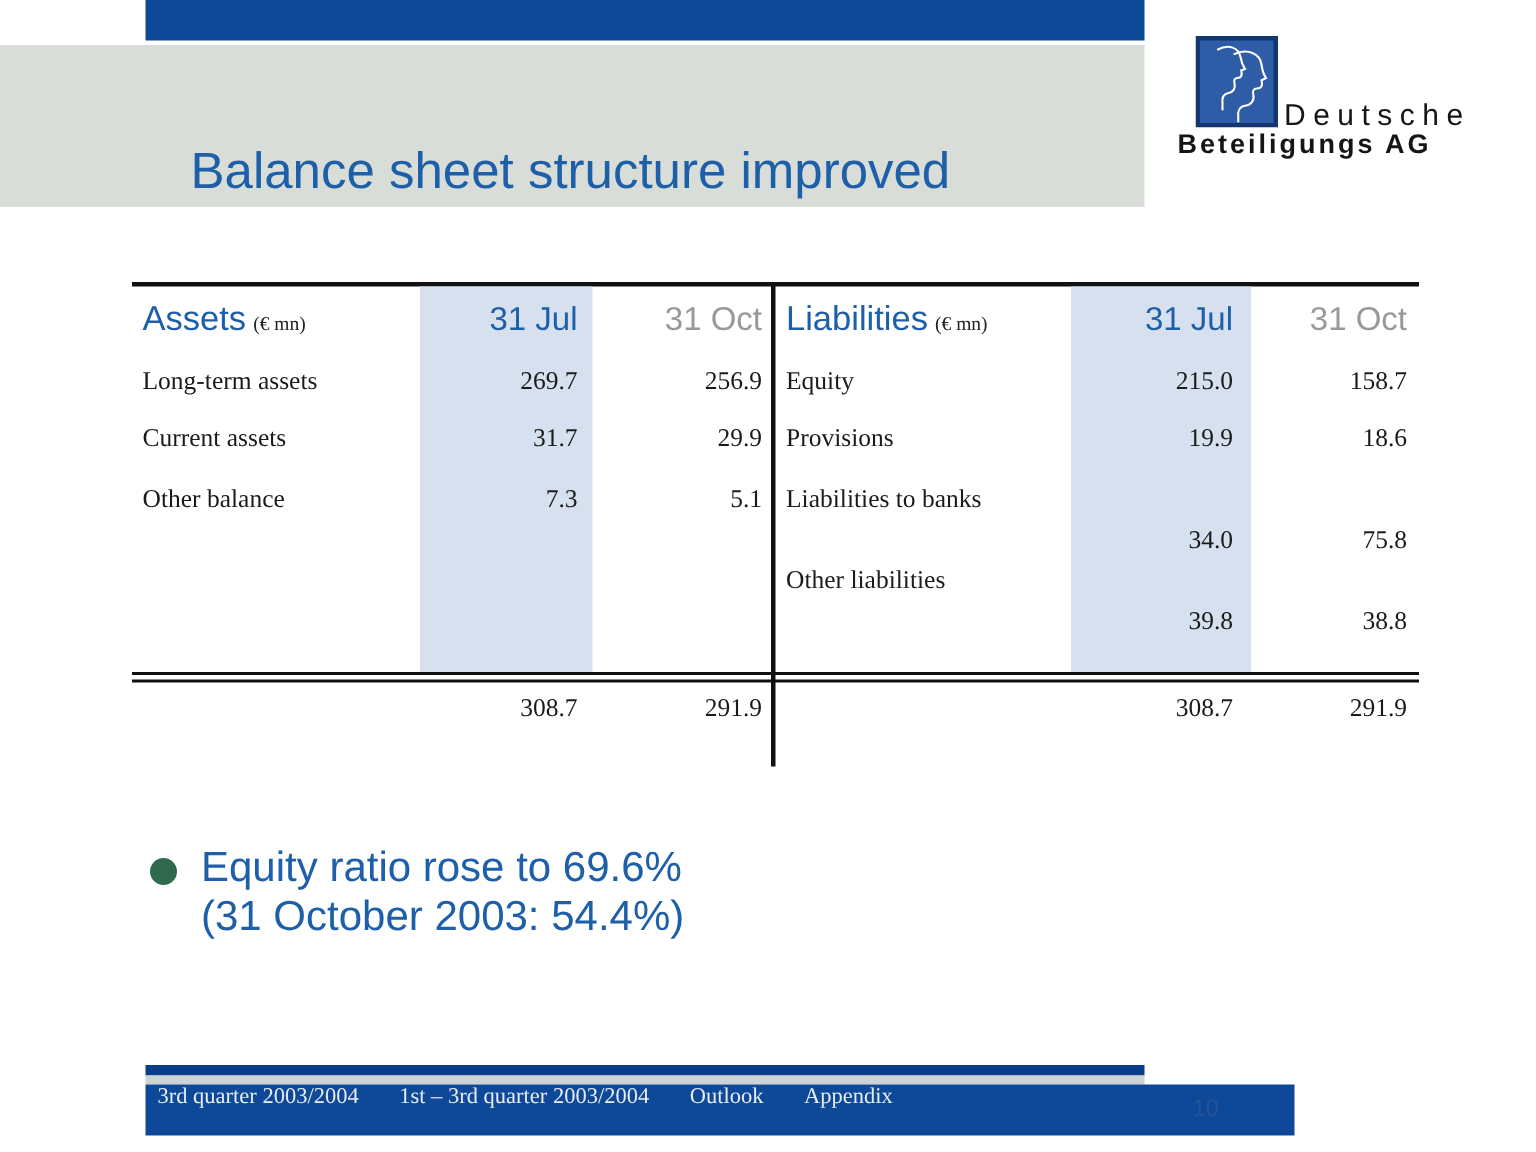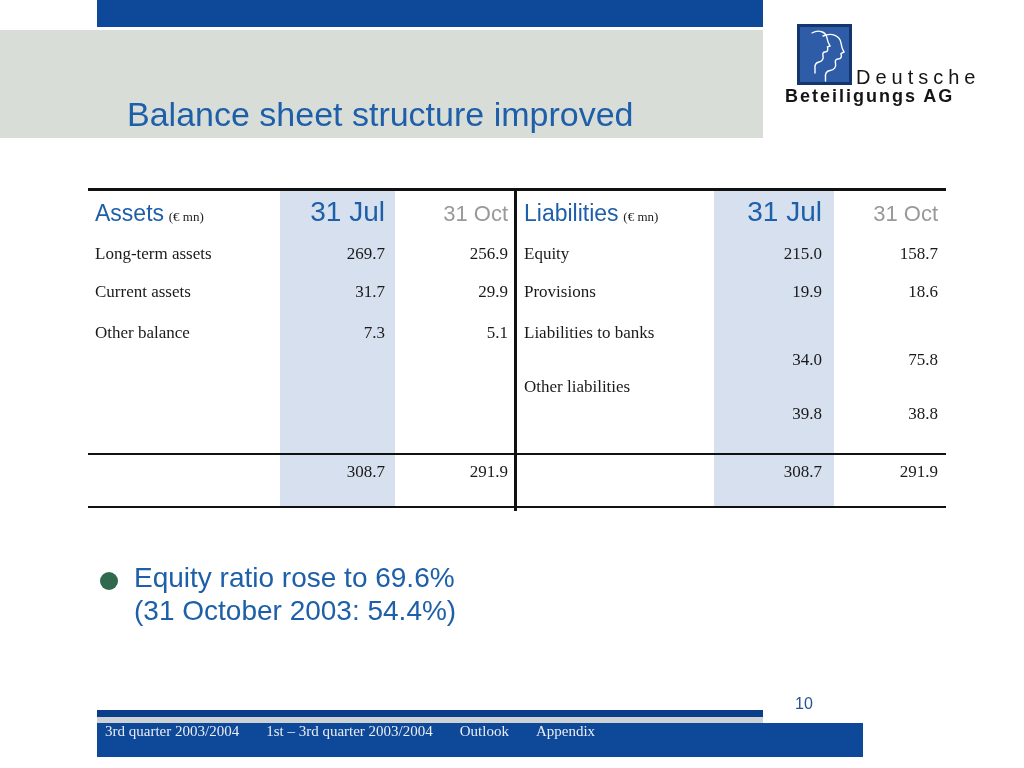--- a/index.html
+++ b/index.html
@@ -25,21 +25,21 @@
     position:absolute; left:856px; top:66px;
     font-size:20px; letter-spacing:5px; color:#151515;
   }
   .logo-name{
     position:absolute; left:785px; top:86px;
     font-size:18px; font-weight:bold; letter-spacing:2px; color:#151515;
   }
 
   
   .tbl {
-    position:absolute; left:88px; top:188px; width:858px; height:320px;
+    position:absolute; left:88px; top:188px; width:858px; height:262px;
     border-top:3px solid #111; border-bottom:2px solid #111;
     font-family:"Liberation Serif", serif; color:#1a1a1a;
   }
   .colband { position:absolute; top:0; height:100%; background:#d6e0ee; }
   .colband.bleft  { left:192px; width:115px; }
   .colband.bright { left:626px; width:120px; }
   .vdivider { position:absolute; left:426px; top:-3px; width:3px; height:323px; background:#111; }
   .hline    { position:absolute; left:0; top:262px; width:100%; height:2px; background:#111; }
 
   .trow { position:absolute; display:flex; line-height:26px; font-size:17px; }
@@ -47,21 +47,21 @@
   .trow.tright { left:429px; width:429px; }
   .c-label { flex:1; padding-left:7px; }
   .tleft  .c-v1 { width:115px; text-align:right; padding-right:10px; }
   .tleft  .c-v2 { width:121px; text-align:right; padding-right:8px;  }
   .tright .c-v1 { width:120px; text-align:right; padding-right:12px; }
   .tright .c-v2 { width:112px; text-align:right; padding-right:8px;  }
 
   .hdr { top:5px; line-height:32px; font-family:"Liberation Sans", sans-serif; align-items:baseline; }
   .hdr-title { font-size:23px; color:#1d5fa9; }
   .hdr-unit  { font-size:13px; color:#222; font-family:"Liberation Serif", serif; }
-  .hdr .c-v1 { font-size:28px; color:#1d5fa9; }
+  .hdr .c-v1 { font-size:22px; color:#1d5fa9; }
   .hdr .c-v2 { font-size:22px; color:#97999b; }
 
   .r1 { top:50px; }  .r2 { top:88px; }  .r3 { top:129px; }
   .r3v { top:156px; } .r4 { top:183px; } .r4v { top:210px; }
   .rtotal { top:268px; font-weight:normal; }
 
   
   .bullet-dot {
     position:absolute; left:100px; top:572px; width:18px; height:18px;
     border-radius:50%; background:#2f6a4e;
@@ -74,21 +74,21 @@
   
   .f-top  { position:absolute; left:97px; top:710px; width:666px; height:7px; background:#0a3d8a; }
   .f-gray { position:absolute; left:97px; top:717px; width:666px; height:6px; background:#cdd3d5; }
   .f-bar  {
     position:absolute; left:97px; top:723px; width:766px; height:34px;
     background:#0e4899; display:flex; align-items:flex-start; gap:27px; padding-left:8px;
     font-family:"Liberation Serif", serif; font-size:15px; color:#e9edf2;
   }
   .f-item { cursor:default; white-space:nowrap; }
   .f-item.active { font-weight:normal; }
-  .page-num { position:absolute; left:795px; top:695px; font-size:16px; color:#255397; }
+  .page-num { position:absolute; left:795px; top:731px; font-size:16px; color:#255397; }
 </style>
 </head>
 <body>
 
 <div class="topbar"></div>
 <div class="grayband"></div>
 <div class="slide-title">Balance sheet structure improved</div>
 
 <svg class="logo-square" width="55" height="61" viewBox="0 0 55 61">
   <rect x="1.5" y="1.5" width="52" height="58" fill="#2e5ca6" stroke="#14366f" stroke-width="3"></rect>

